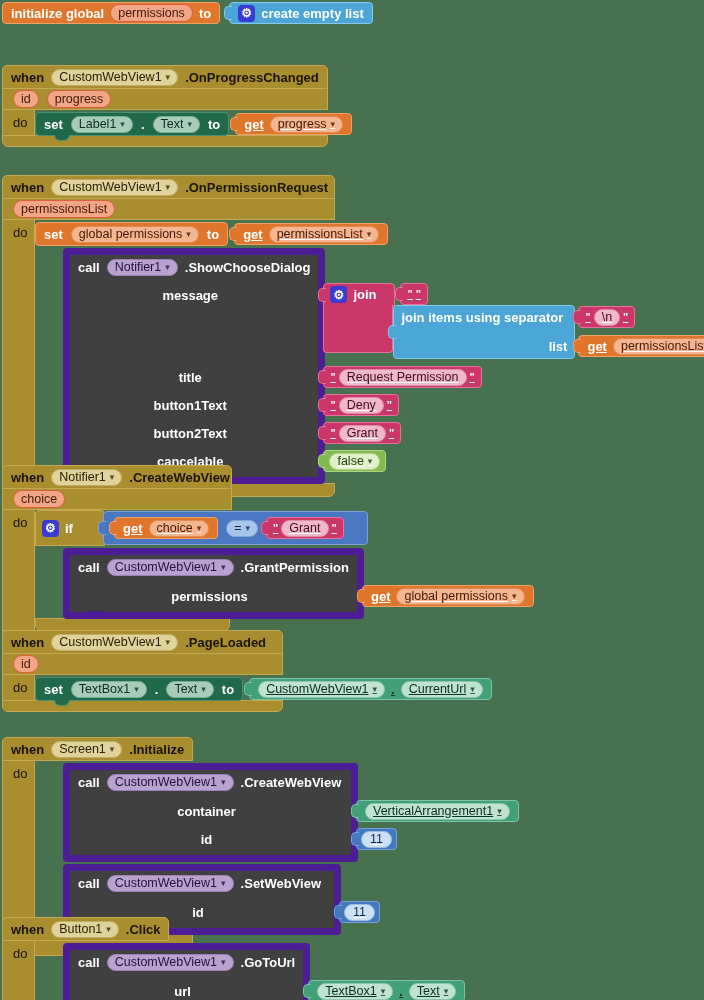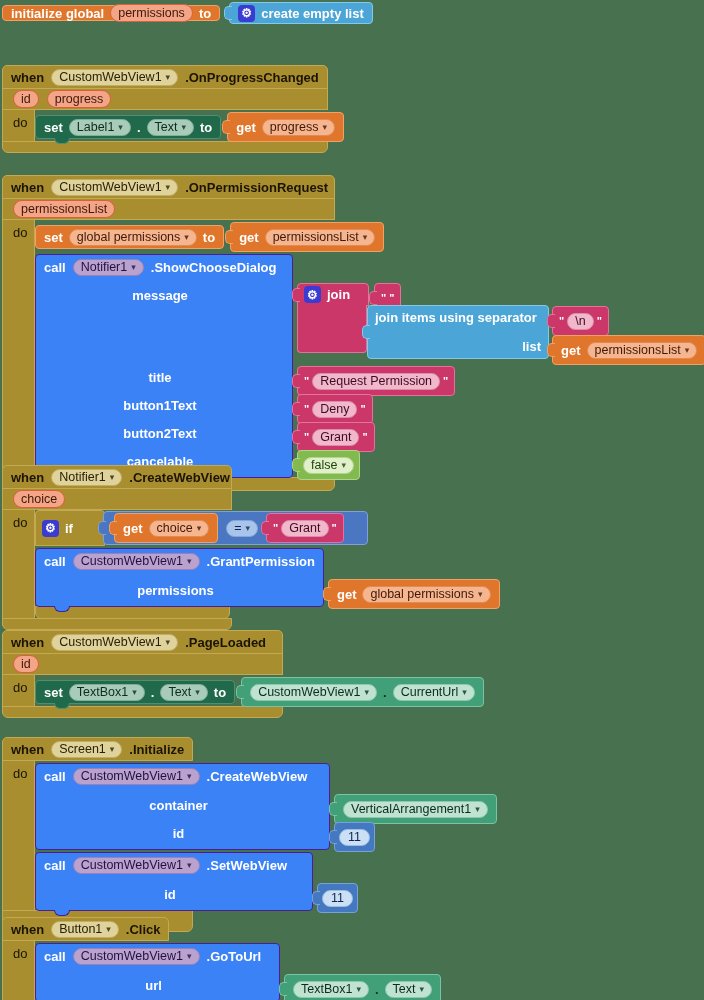--- a/index.html
+++ b/index.html
@@ -21,21 +21,21 @@
   .blk,.vblk{position:relative;display:flex;align-items:center;gap:6px;box-sizing:border-box;
              padding:0 8px;color:#fff;font-weight:bold;border-radius:4px;white-space:nowrap;}
   .plugged::before{content:"";position:absolute;left:-6px;top:calc(50% - 7px);width:8px;height:14px;
                    border-radius:5px 0 0 5px;background:inherit;border:inherit;border-right:none;box-sizing:border-box;}
   .bump::after{content:"";position:absolute;left:18px;bottom:-6px;width:16px;height:6px;
                border-radius:0 0 8px 8px;background:inherit;border:inherit;border-top:none;box-sizing:border-box;}
 
   .orange{background:#E0762B;border:1px solid #EFA265;}
   .dkgreen{background:#20694A;border:1px solid #4F8F71;}
   .ggetter{background:#41A077;border:1px solid #7BC3A4;color:#0d3322;}
-  .purple{background:#3b82f6;border:1px solid #4c1d95;}
+  .purple{background:#404040;border:7px solid #4c1d95;margin-left:28px;}
   .magenta{background:#CB3768;border:1px solid #E5729D;box-sizing:border-box;}
   .ltblue{background:#4BA5D6;border:1px solid #86C8E7;}
   .lblue{background:#4B76C2;border:1px solid #7FA0D8;}
   .mathblue{background:#4478C0;border:1px solid #79A1D9;}
 
   
   .pill{display:inline-flex;align-items:center;gap:4px;height:17px;padding:0 7px;border-radius:9px;
         font-weight:normal;font-size:12.5px;white-space:nowrap;box-sizing:border-box;}
   .p-tan{background:#DFD29A;border:1px solid #C0AD66;color:#2a2208;}
   .p-param{background:#F3A687;border:1px solid #D9603B;color:#40180a;height:18px;}
@@ -55,31 +55,31 @@
   .dot{font-weight:bold;}
   .dot.dk{color:#0d3322;}
 
   
   .colblk{flex-direction:column;align-items:stretch;padding:0 0 5px 0;}
   .prow{display:flex;align-items:center;gap:7px;height:24px;padding:0 8px;}
   .argrow{position:relative;display:flex;align-items:center;justify-content:center;
           height:22px;padding-right:8px;color:#fff;font-weight:bold;}
   .argval{position:absolute;left:calc(100% + 5px);top:0;}
   .brow{position:relative;display:flex;align-items:center;height:23px;padding:0 7px;color:#fff;font-weight:bold;}
-  .h22{height:30px;}
-  .h24{height:24px;}
+  .h22{height:22px;text-decoration:underline;}
+  .h24{height:24px;gap:8px;}
   .ml6{margin-left:6px;}
 </style>
 </head>
 <body>
 
 <div class="canvas">
 
   <div class="grp" style="top:2px;display:flex;align-items:center">
-    <div class="blk orange" style="height:16px">
+    <div class="blk orange" style="height:22px">
       <span>initialize global</span>
       <span class="pill p-param">
           <span>permissions</span>
         </span>
       <span>to</span>
     </div>
     <div class="vblk ltblue plugged" style="height:22px;margin-left:9px">
       <span class="gear">
           <span>⚙</span>
         </span>

